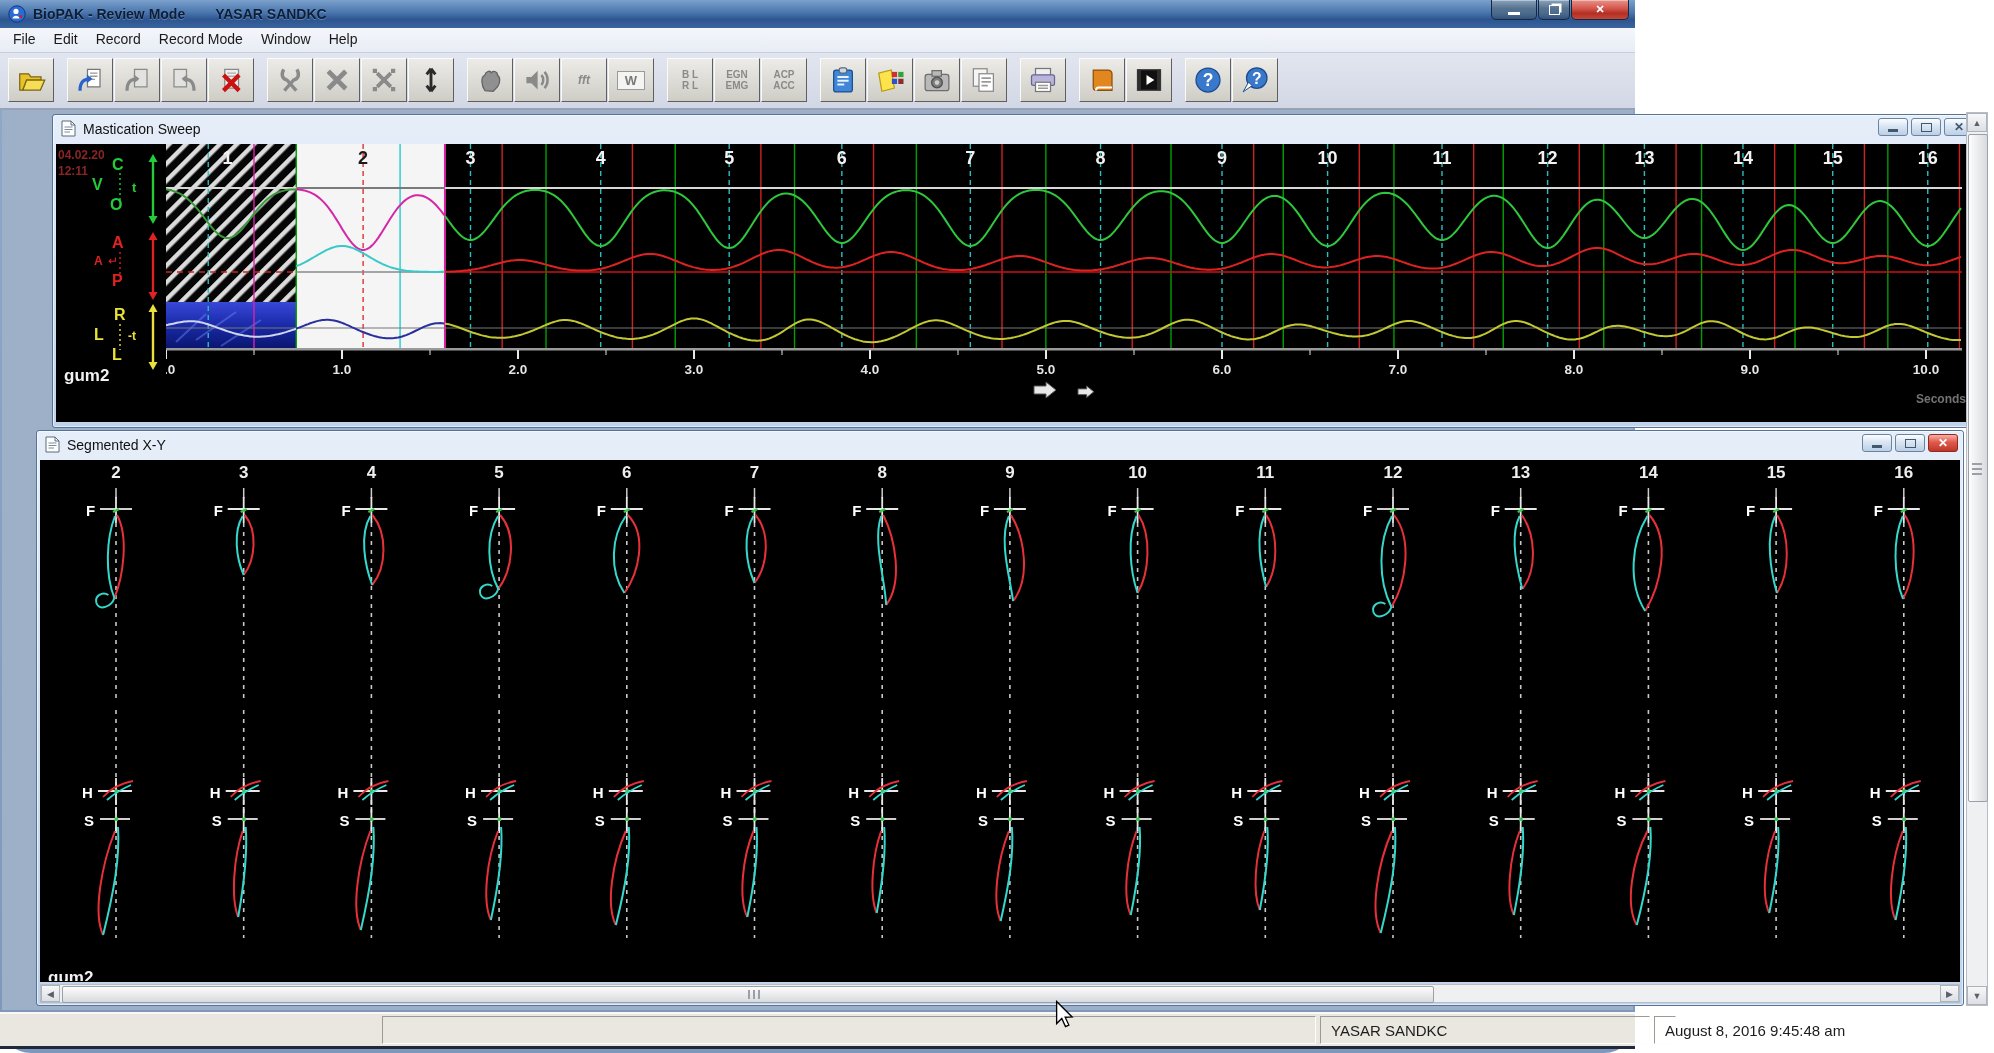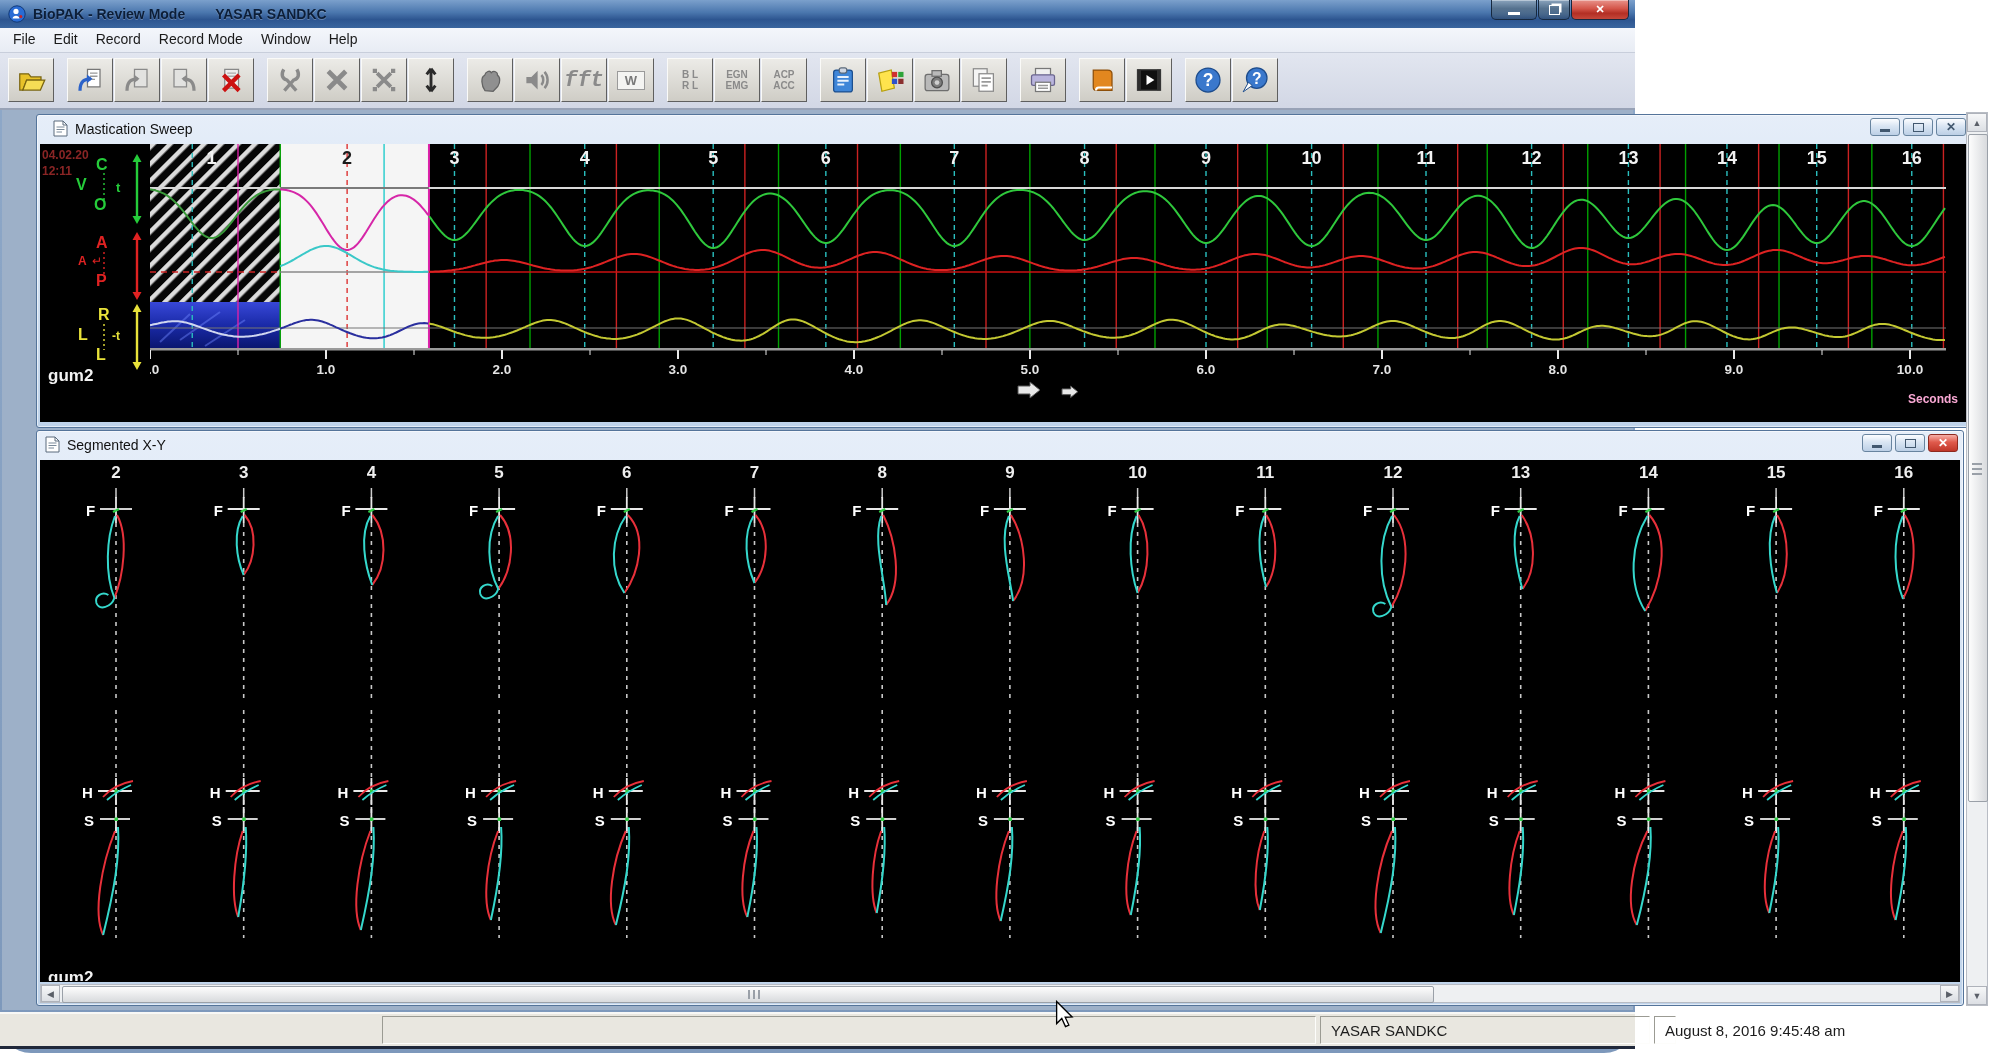--- a/index.html
+++ b/index.html
@@ -28,40 +28,40 @@
   
   .toolbar{position:absolute;left:0;top:53px;right:0;height:57px;
     background:linear-gradient(180deg,#e2e6f0,#d2d7e5);border-bottom:2px solid #98a2b6;
     display:flex;align-items:flex-start;padding:5px 0 0 8px;box-sizing:border-box;}
   .tgroup{display:flex;margin-right:12px;}
   .tbtn{width:46px;height:44px;background:linear-gradient(180deg,#ecebe7,#cfcdc6);
     border:1px solid;border-color:#fafaf8 #5f5f5f #5f5f5f #fafaf8;
     display:flex;align-items:center;justify-content:center;margin-right:1px;box-sizing:border-box;}
   .tbtn svg{width:30px;height:30px;}
   .tlabel{font-size:10px;font-weight:bold;color:#8a8a8a;white-space:pre-line;text-align:center;line-height:11px;}
-  .tlabel.fft{font-size:22px;font-style:italic;font-family:Liberation Mono, monospace;}
+  .tlabel.fft{font-size:12px;font-style:italic;font-family:Liberation Sans, sans-serif;}
   .tlabel.wbox{font-size:13px;border:1px solid #9a9a9a;background:#f4f4f2;padding:3px 7px;color:#7a7a7a;}
   
   .workspace{position:absolute;left:2px;top:110px;right:2px;height:900px;background:#9db0c8;}
   .cwin{position:absolute;border:1px solid #54749a;border-radius:3px;
     background:linear-gradient(180deg,#e6eef9,#bfd3ea);box-shadow:inset 0 0 0 1px rgba(255,255,255,.55);}
   .ctitle{height:27px;display:flex;align-items:center;padding:0 8px;font-size:14px;color:#111;}
   .ctitle .ct-text{margin-left:7px;}
   .cbtns{position:absolute;right:5px;top:3px;display:flex;gap:3px;}
   .cbtn{width:30px;height:18px;border:1px solid #68849f;border-radius:3px;
     background:linear-gradient(180deg,#fcfdff,#d9e5f3 45%,#bccfe6);display:flex;align-items:center;justify-content:center;
     font-size:10px;color:#33465c;font-weight:bold;box-sizing:border-box;}
   .cbtn .g-min{width:10px;height:3px;background:#42586f;margin-top:7px;}
   .cbtn .g-max{width:9px;height:7px;border:1.5px solid #42586f;}
   .cbtn .g-x{font-size:12px;line-height:10px;color:#42586f;}
   .cbtn.red{background:linear-gradient(180deg,#f6b0a8,#e05a4c 45%,#c0372a);border-color:#8e2a20;}
   .cbtn.red .g-x{color:#fff;}
   .cbody{position:absolute;left:3px;right:3px;top:29px;background:#000;overflow:hidden;}
   .rec-label{position:absolute;left:8px;color:#f2f2f2;font-size:17px;font-weight:bold;}
-  .unit-label{position:absolute;right:10px;color:#f9a8d4;font-size:12px;font-weight:bold;}
+  .unit-label{position:absolute;right:10px;color:#737373;font-size:12px;font-weight:bold;}
   .gum-clip{position:absolute;left:8px;height:13px;overflow:hidden;color:#f2f2f2;font-size:17px;font-weight:bold;}
   
   .hscroll{position:absolute;left:3px;right:3px;bottom:2px;height:19px;background:#eef0f2;border:1px solid #b8bcc4;box-sizing:border-box;display:flex;}
   .sbtn{width:19px;height:100%;background:linear-gradient(180deg,#f6f7f8,#dcdfe4);border:1px solid #aeb2ba;
     display:flex;align-items:center;justify-content:center;font-size:9px;color:#5a5f68;box-sizing:border-box;}
   .htrack{flex:1;position:relative;}
   .hthumb{position:absolute;left:2px;top:1px;height:15px;width:1370px;border:1px solid #9aa0a8;border-radius:2px;
     background:linear-gradient(180deg,#fdfdfd,#d8dadd);}
   .hgrip{position:absolute;left:50%;top:3px;width:14px;height:9px;
     background:repeating-linear-gradient(90deg,#9aa0a8 0 2px,transparent 2px 5px);}
@@ -283,21 +283,21 @@
             <circle cx="13.4" cy="10.4" r="8.2" fill="#3a78cc" stroke="#1d4c8c"></circle>
             <text x="13.4" y="15" text-anchor="middle" font-size="12.5" font-weight="bold" fill="#fff">?</text>
             <path d="M2.5 21.5 L6.8 13.8 L9.8 16.4 Z" fill="#fff" stroke="#1d4c8c" stroke-width="0.8"></path>
           </svg>
         </div>
       </div>
     </div>
 
   <div class="workspace">
 
-    <div class="cwin" style="left:34px;top:4px;width:1926px;height:312px;padding-left:8px;">
+    <div class="cwin" style="left:50px;top:4px;width:1926px;height:312px;">
       <div class="ctitle">
         <svg width="15" height="17" viewBox="0 0 15 17">
           <path d="M1 1 H10 L14 5 V16 H1 Z" fill="#fff" stroke="#5a6b7c"></path>
             <path d="M10 1 L10 5 H14" fill="none" stroke="#5a6b7c"></path>
           <path d="M3.5 7 H11.5 M3.5 9.5 H11.5 M3.5 12 H9" stroke="#7a8a9a" stroke-width="1"></path>
         </svg>
         <span class="ct-text">Mastication Sweep</span>
         <div class="cbtns">
           <div class="cbtn">
               <div class="g-min"></div>

